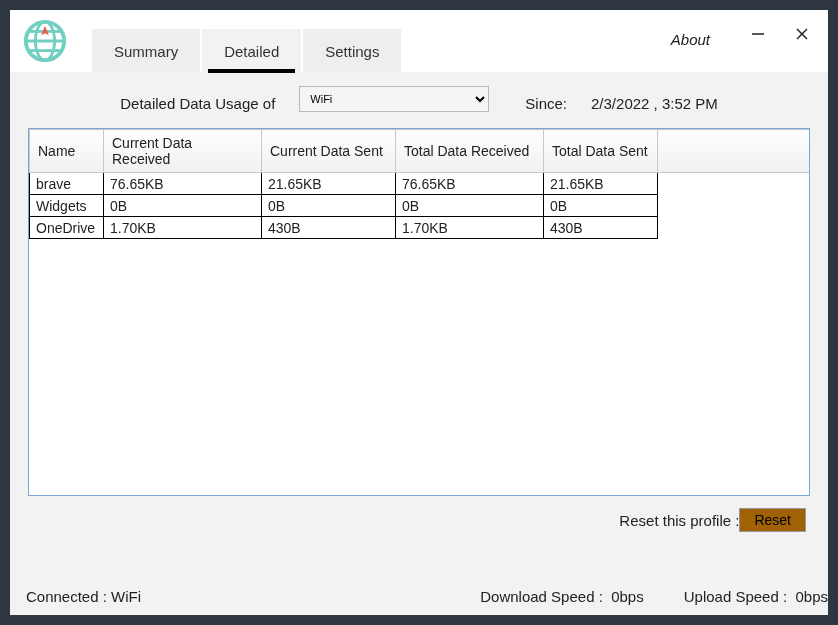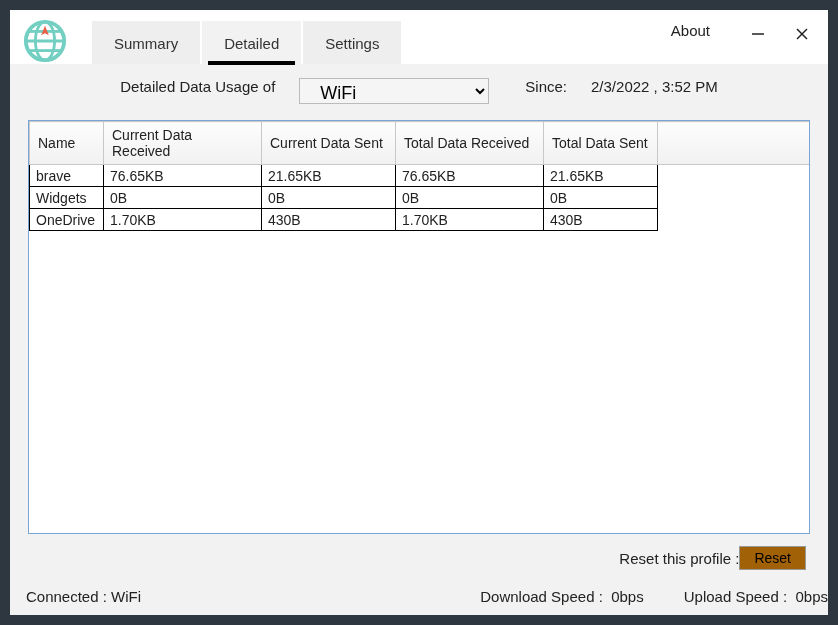--- a/index.html
+++ b/index.html
@@ -60,22 +60,23 @@
     left: 6px;
     right: 6px;
     height: 4px;
     background: #000;
   }
   .sys-controls {
     position: absolute;
     top: 10px;
     right: 4px;
     display: flex;
-    align-items: flex-start;
+    align-items: flex-end;
     gap: 0;
+    font-style: italic;
   }
   .about-link {
     font-size: 15px;
     color: #222;
     margin-right: 26px;
     cursor: pointer;
     margin-top: 2px;
   }
   .sys-btn {
     width: 44px;
@@ -88,38 +89,38 @@
   }
   .sys-btn.min { font-weight: bold; }
   .content {
     flex: 1;
     padding: 14px 18px 8px 18px;
     display: flex;
     flex-direction: column;
   }
   .filter-row {
     display: flex;
-    align-items: flex-start;
+    align-items: flex-end;
     justify-content: center;
     gap: 24px;
     margin-bottom: 16px;
     font-size: 15px;
   }
   .filter-row select {
-    font-size: 18px;
-    padding: 3px 16px;
+    font-size: 11px;
+    padding: 3px 6px;
     width: 190px;
     height: 26px;
     background: #f5f5f5;
     border: 1px solid #bbb;
   }
   .grid-wrap {
     border: 1px solid #7aa5d6;
     background: #fff;
-    height: 414px;
+    height: 368px;
     overflow: auto;
   }
   table {
     border-collapse: collapse;
     width: 100%;
     font-size: 14px;
   }
   thead th {
     background: linear-gradient(#fdfdfd, #f1f1f1);
     border: 1px solid #c8c8c8;

